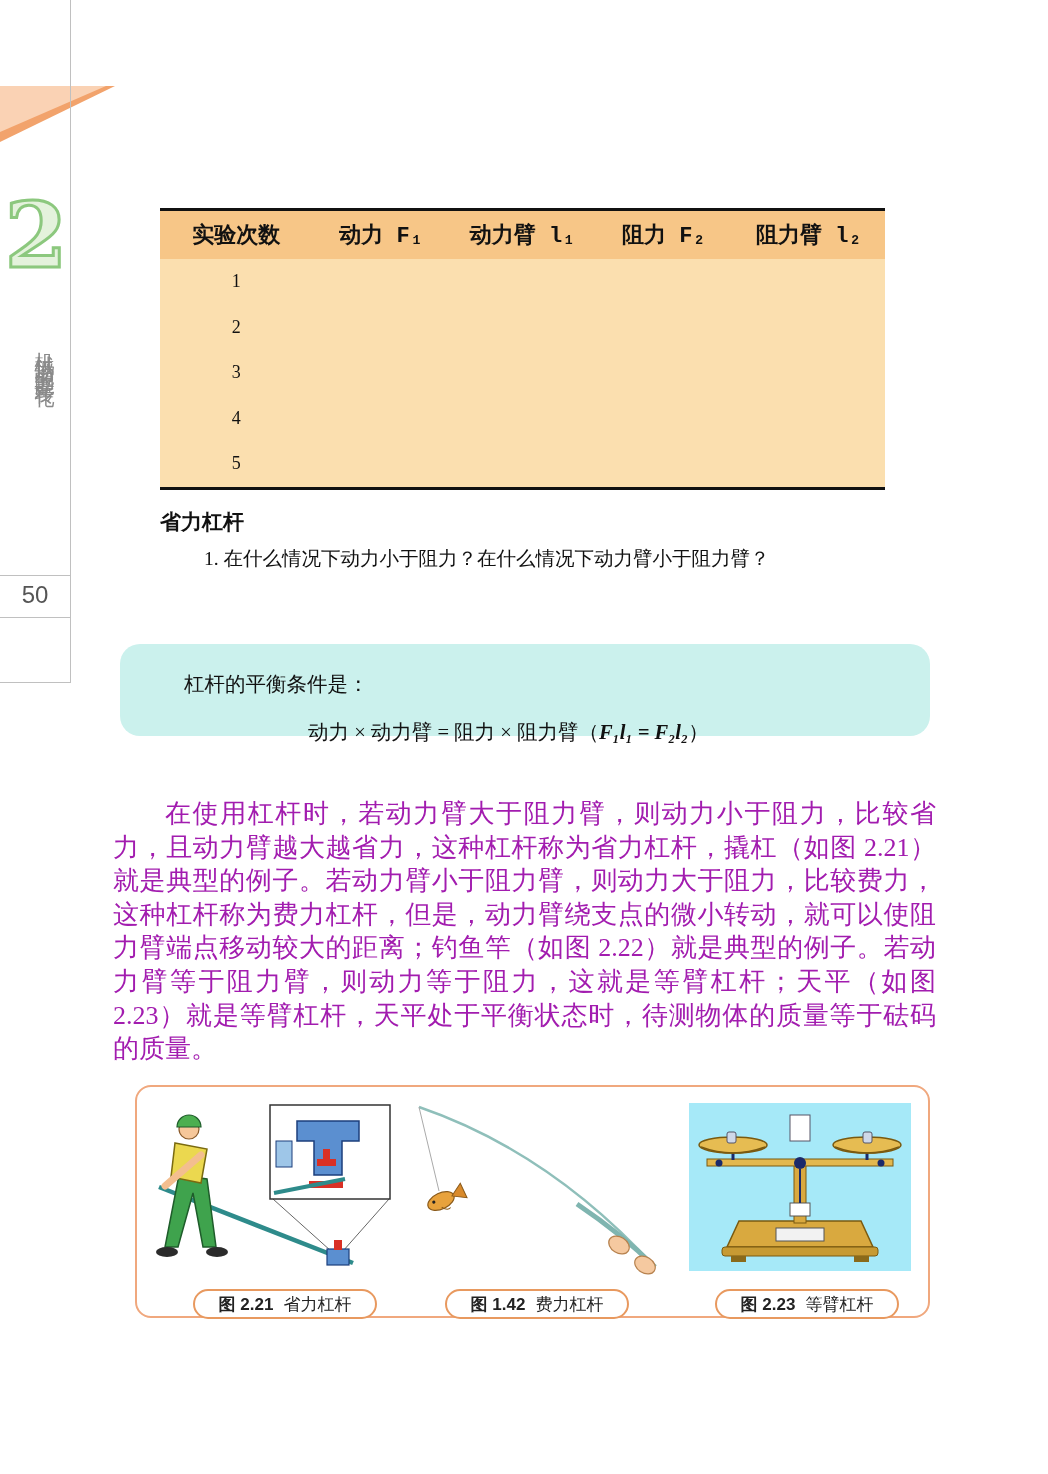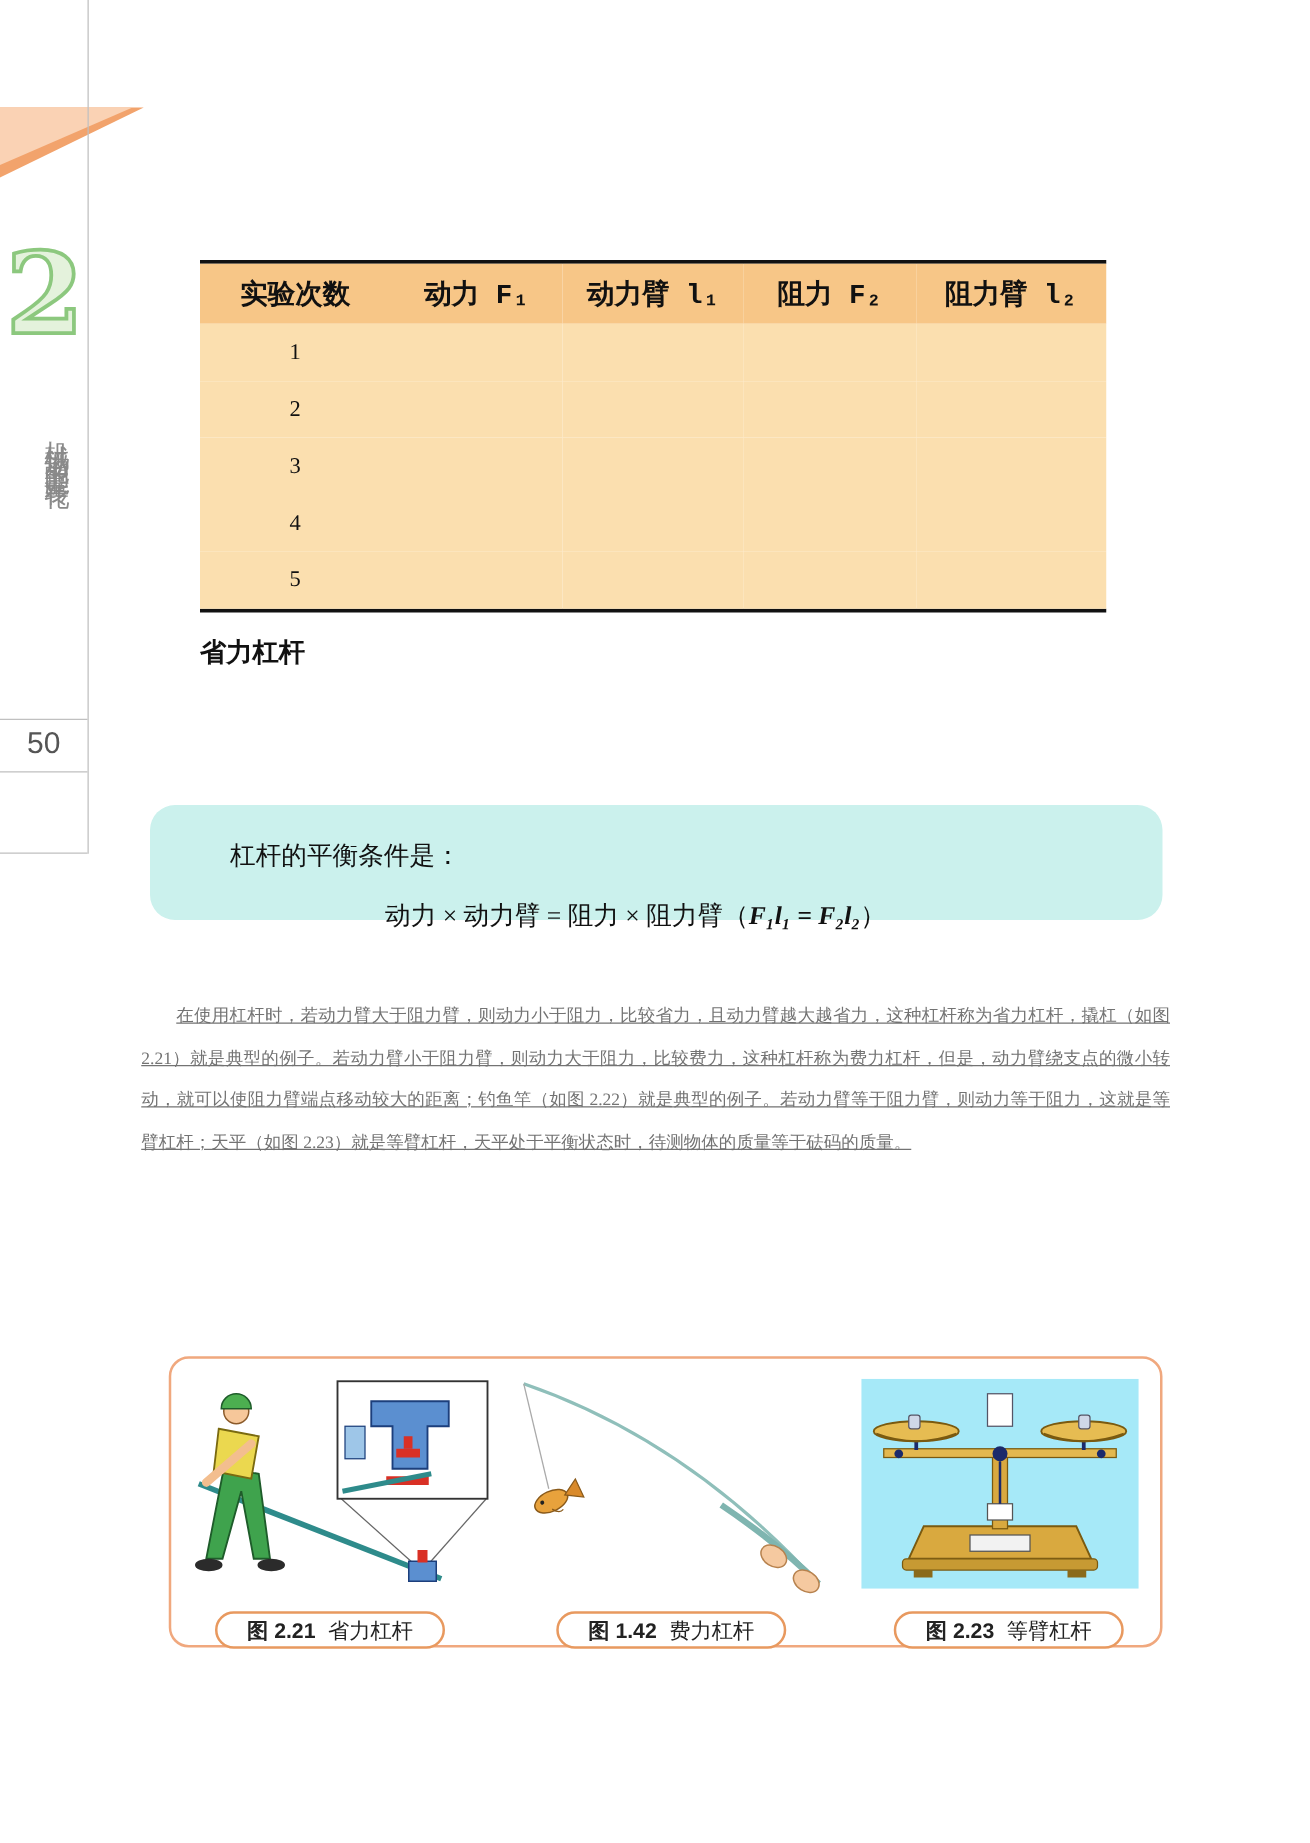--- a/index.html
+++ b/index.html
@@ -51,33 +51,33 @@
 
   
   .conclusion-box { position:absolute; left:120px; top:644px; width:810px; height:92px;
     background:#CBF1ED; border-radius:20px; }
   .c-line1 { position:absolute; left:64px; top:26px; font-size:20.5px; color:#111; }
   .c-line2 { position:absolute; left:188px; top:74px; font-size:20.5px; color:#111; }
   .c-line2 .math { font-style:italic; font-weight:bold; font-family:"Liberation Serif", serif; }
 
   
   .body-para { position:absolute; left:113px; top:797px; width:823px;
-    font-size:14px; line-height:33.6px; text-indent:2em; text-align:justify; color:#737373;text-decoration:underline; }
+    font-size:26px; line-height:33.6px; text-indent:2em; text-align:justify; color:#a21caf; }
 
   
   .figure-panel { position:absolute; left:135px; top:1085px; width:795px; height:233px;
     background:#fff; border:2px solid #F0A87E; border-radius:16px; }
   .ill { position:absolute; }
   .ill1 { left:8px;  top:12px; width:258px; height:186px; }
   .ill2 { left:268px; top:10px; width:268px; height:190px; }
   .ill3 { left:552px; top:16px; width:222px; height:168px; }
   .cap { position:absolute; top:202px; height:30px; background:#fff; border:2px solid #E8995F;
     border-radius:16px; display:flex; align-items:center; justify-content:center; gap:10px;
     font-size:17px; color:#222; }
-  .cap1 { left:35px;  width:184px; }
+  .cap1 { left:56px;  width:184px; }
   .cap2 { left:308px; width:184px; }
   .cap3 { left:578px; width:184px; }
   .cap-label { font-weight:bold; font-family:"Liberation Sans", sans-serif; }
   .cap-text { font-family:"Liberation Serif", serif; }
 </style>
 </head>
 <body>
 
 <div class="page">
 
@@ -136,20 +136,21 @@
             <td></td>
             <td></td>
             <td></td>
             <td></td>
           </tr>
       </tbody>
     </table>
   </div>
 
   <div class="analysis-heading">省力杠杆</div>
+  <div class="question q1">1. 在什么情况下动力小于阻力？在什么情况下动力臂小于阻力臂？</div>
 
   <div class="conclusion-box">
     <div class="c-line1">杠杆的平衡条件是：</div>
     <div class="c-line2">
       <span>动力 × 动力臂 = 阻力 × 阻力臂（</span><span class="math">F₁l₁ = F₂l₂</span><span>）</span>
     </div>
   </div>
 
   <p class="body-para">在使用杠杆时，若动力臂大于阻力臂，则动力小于阻力，比较省力，且动力臂越大越省力，这种杠杆称为省力杠杆，撬杠（如图 2.21）就是典型的例子。若动力臂小于阻力臂，则动力大于阻力，比较费力，这种杠杆称为费力杠杆，但是，动力臂绕支点的微小转动，就可以使阻力臂端点移动较大的距离；钓鱼竿（如图 2.22）就是典型的例子。若动力臂等于阻力臂，则动力等于阻力，这就是等臂杠杆；天平（如图 2.23）就是等臂杠杆，天平处于平衡状态时，待测物体的质量等于砝码的质量。</p>
 

